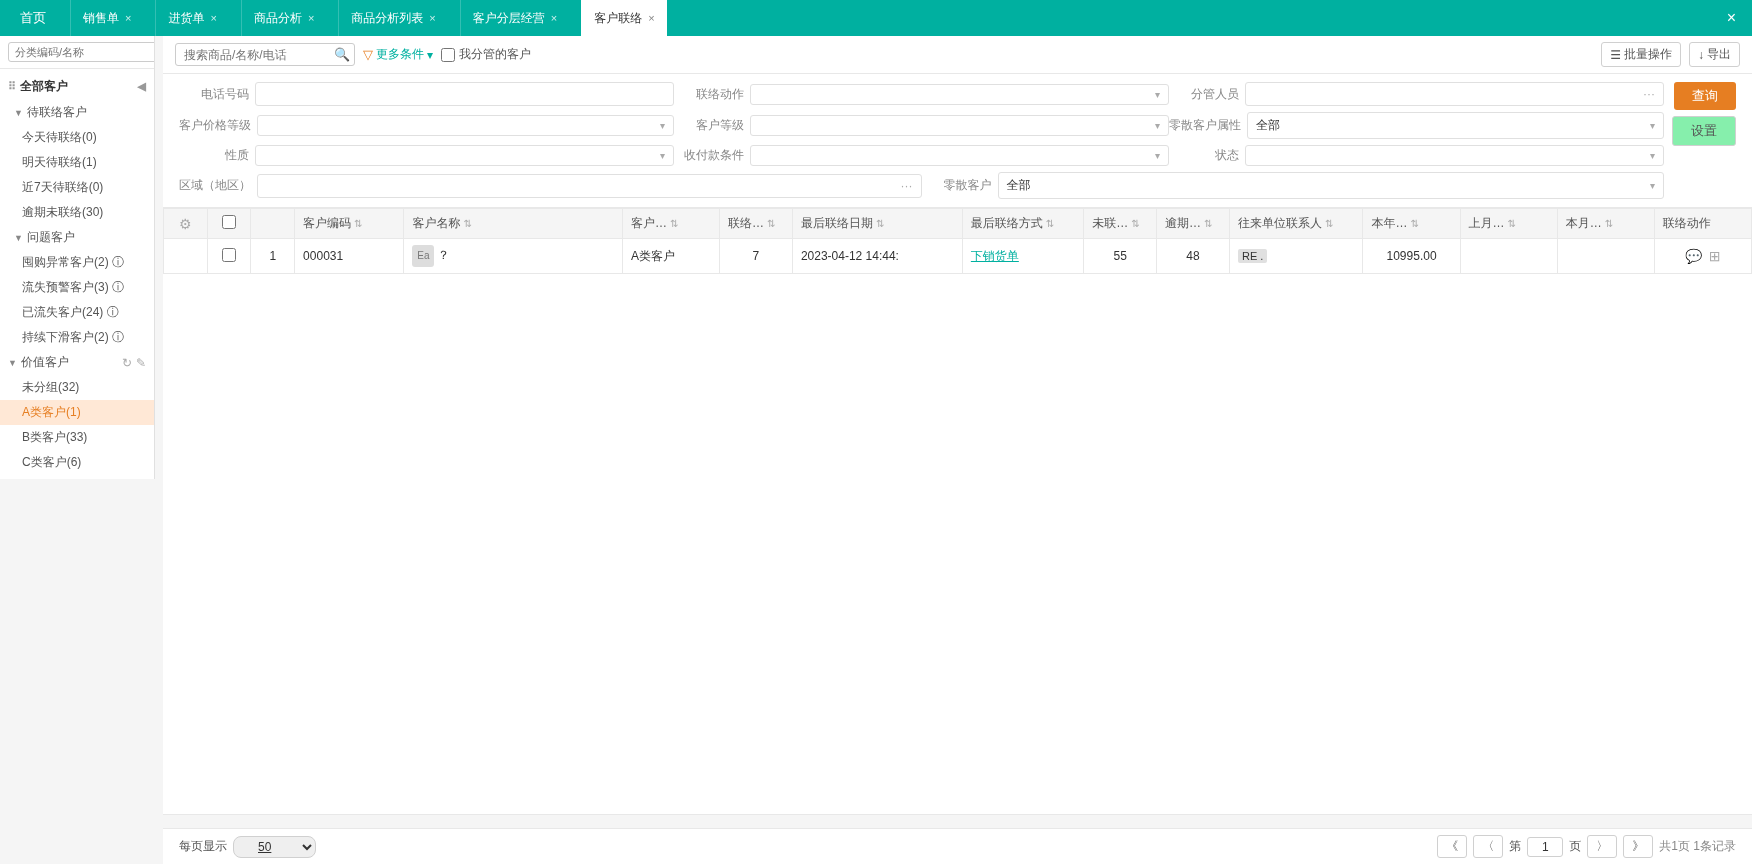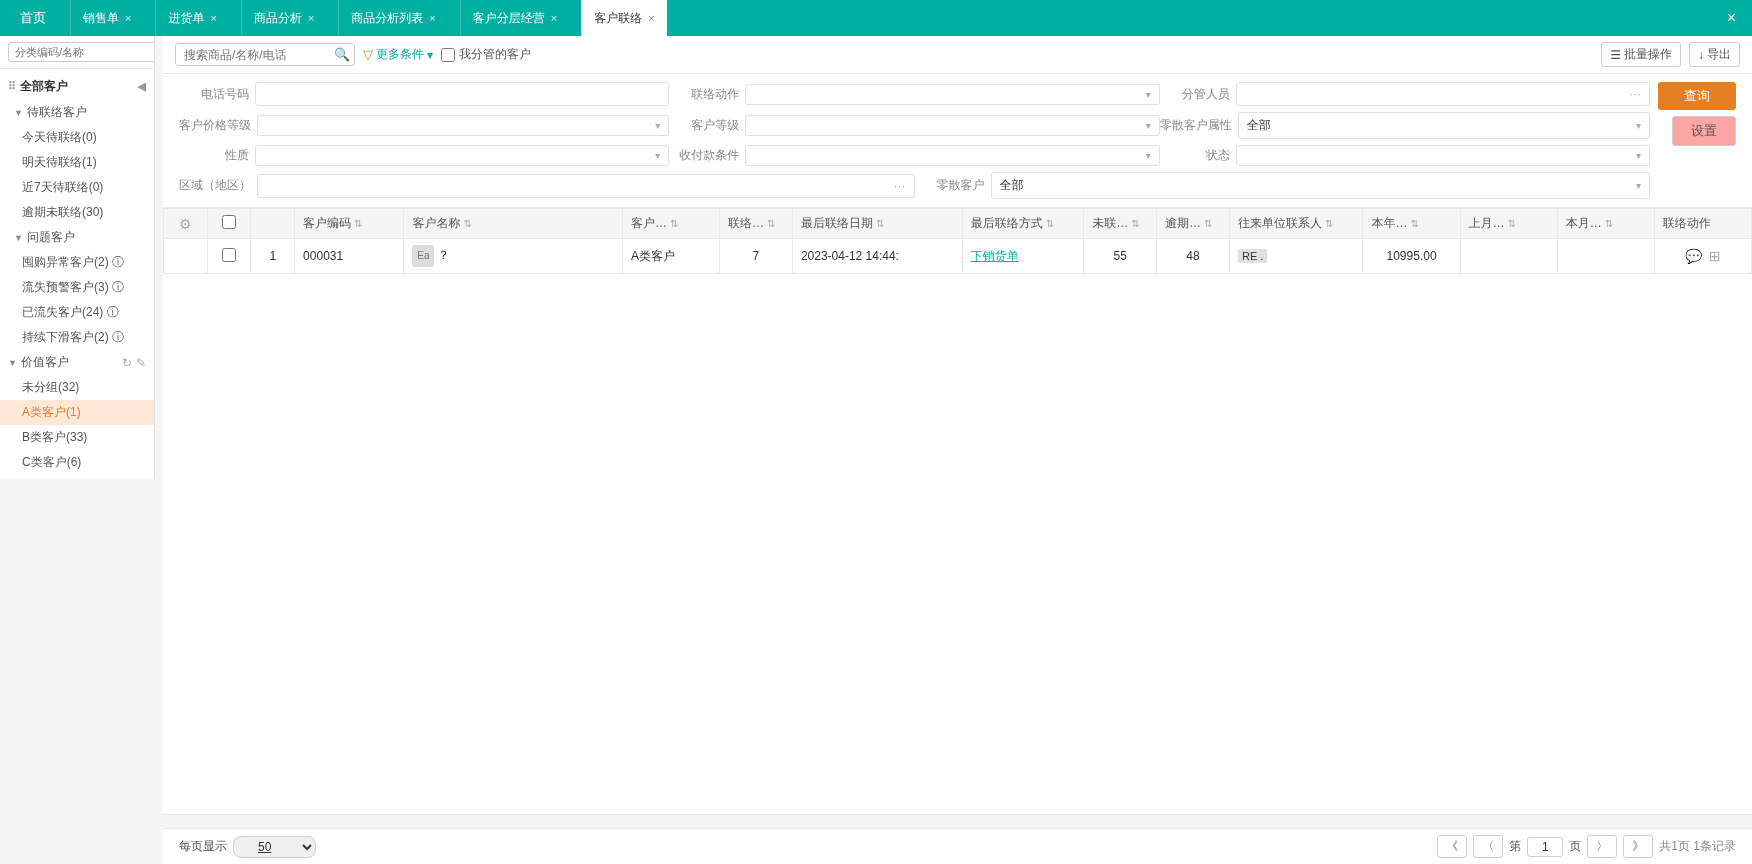--- a/index.html
+++ b/index.html
@@ -139,24 +139,24 @@
     .filter-select .sel-arrow { color: #aaa; font-size: 10px; margin-left: 4px; }
     .filter-select-dots {
       flex: 1; display: flex; align-items: center; border: 1px solid #e0e0e0;
       border-radius: 3px; padding: 4px 8px; font-size: 12px; color: #333;
       cursor: pointer; background: #fff;
     }
     .filter-select-dots .sel-text { flex: 1; }
     .filter-select-dots .dots-btn { color: #aaa; font-size: 12px; }
     .query-btn {
       background: #e67e22; color: white; border: none; border-radius: 3px;
-      padding: 5px 26px; font-size: 13px; cursor: pointer; white-space: nowrap;
+      padding: 5px 18px; font-size: 13px; cursor: pointer; white-space: nowrap;
     }
     .setting-btn {
-      background: #fca5a5; color: #555; border: 1px solid #d0d0d0; border-radius: 3px;
+      background: #86efac; color: #555; border: 1px solid #d0d0d0; border-radius: 3px;
       padding: 5px 18px; font-size: 13px; cursor: pointer; white-space: nowrap; margin-top: 4px;
     }
     .query-setting-col {
       display: flex; flex-direction: column; align-items: flex-end; gap: 2px;
       margin-left: 8px;
     }
 
     
     .table-wrap {
       flex: 1; overflow: auto; background: #fff;

